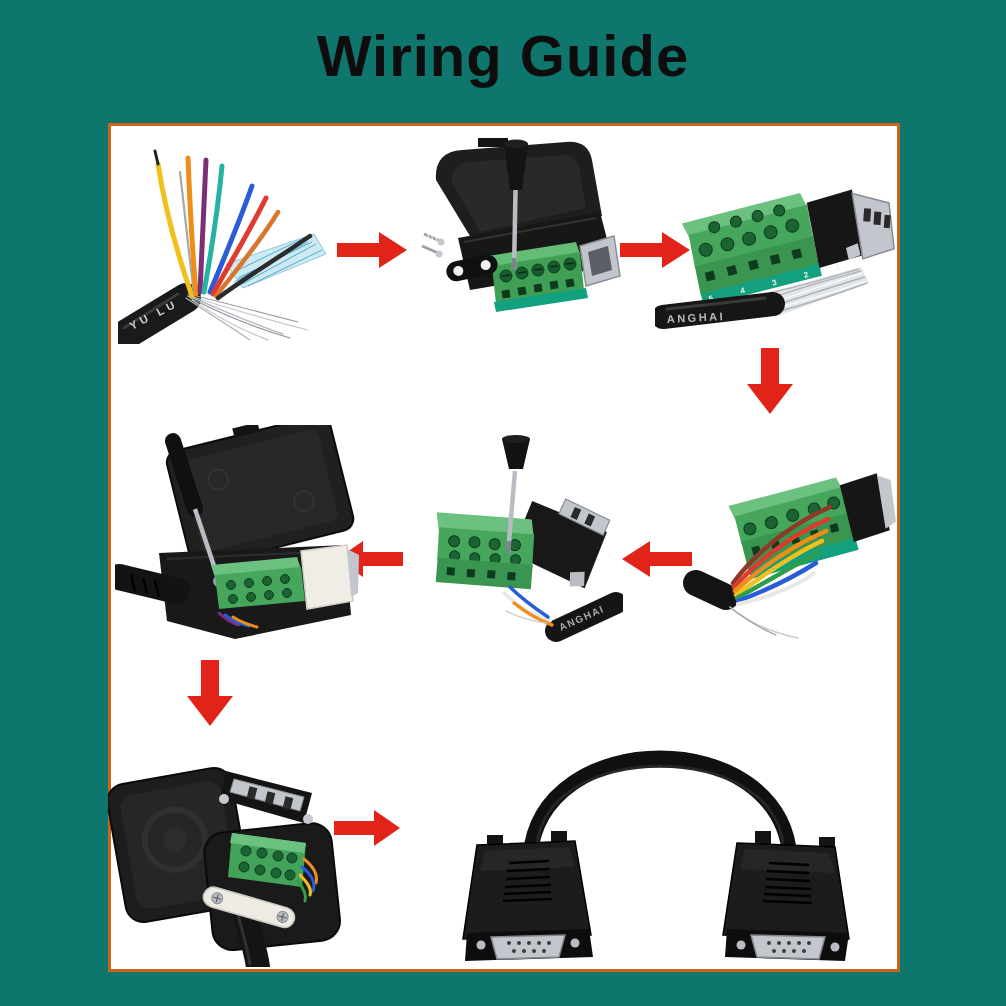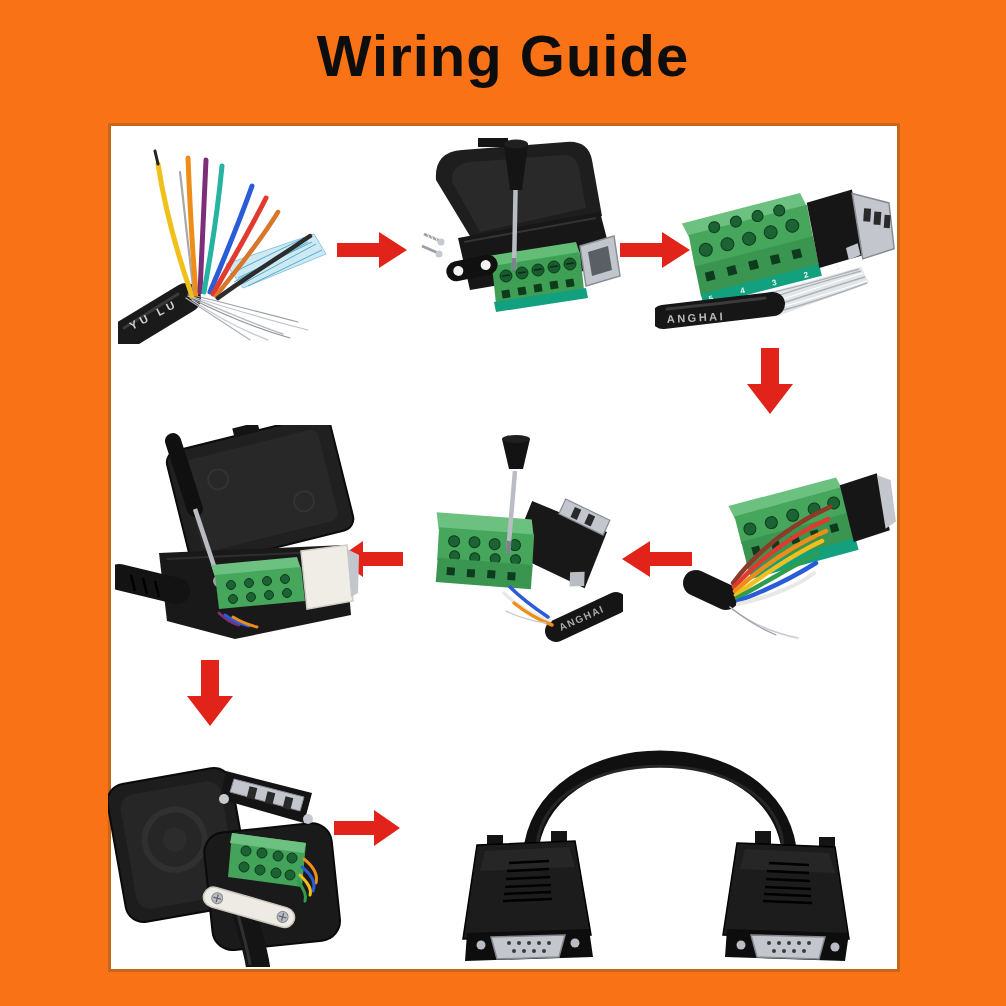--- a/index.html
+++ b/index.html
@@ -1,16 +1,16 @@
 <!DOCTYPE html>
 <html><head>
 <meta charset="utf-8">
 <style>
   html,body{margin:0;padding:0;background:#ffffff;}
-  .page{position:relative;width:1006px;height:1006px;background:#f97316;overflow:hidden;
+  .page{position:relative;width:1006px;height:1006px;background:#0f766e;overflow:hidden;
         font-family:"Liberation Sans",sans-serif;}
   .title{position:absolute;top:22px;left:0;width:100%;text-align:center;
          font-size:58px;font-weight:bold;color:#0d0d0d;letter-spacing:1px;}
   .frame{position:absolute;left:108px;top:123px;width:786px;height:843px;
          border:3px solid #c8671c;background:#ffffff;}
   .photo,.arrow{position:absolute;}
   svg{display:block;}
   svg text{font-family:"Liberation Sans",sans-serif;font-weight:bold;}
 </style>
 </head>

